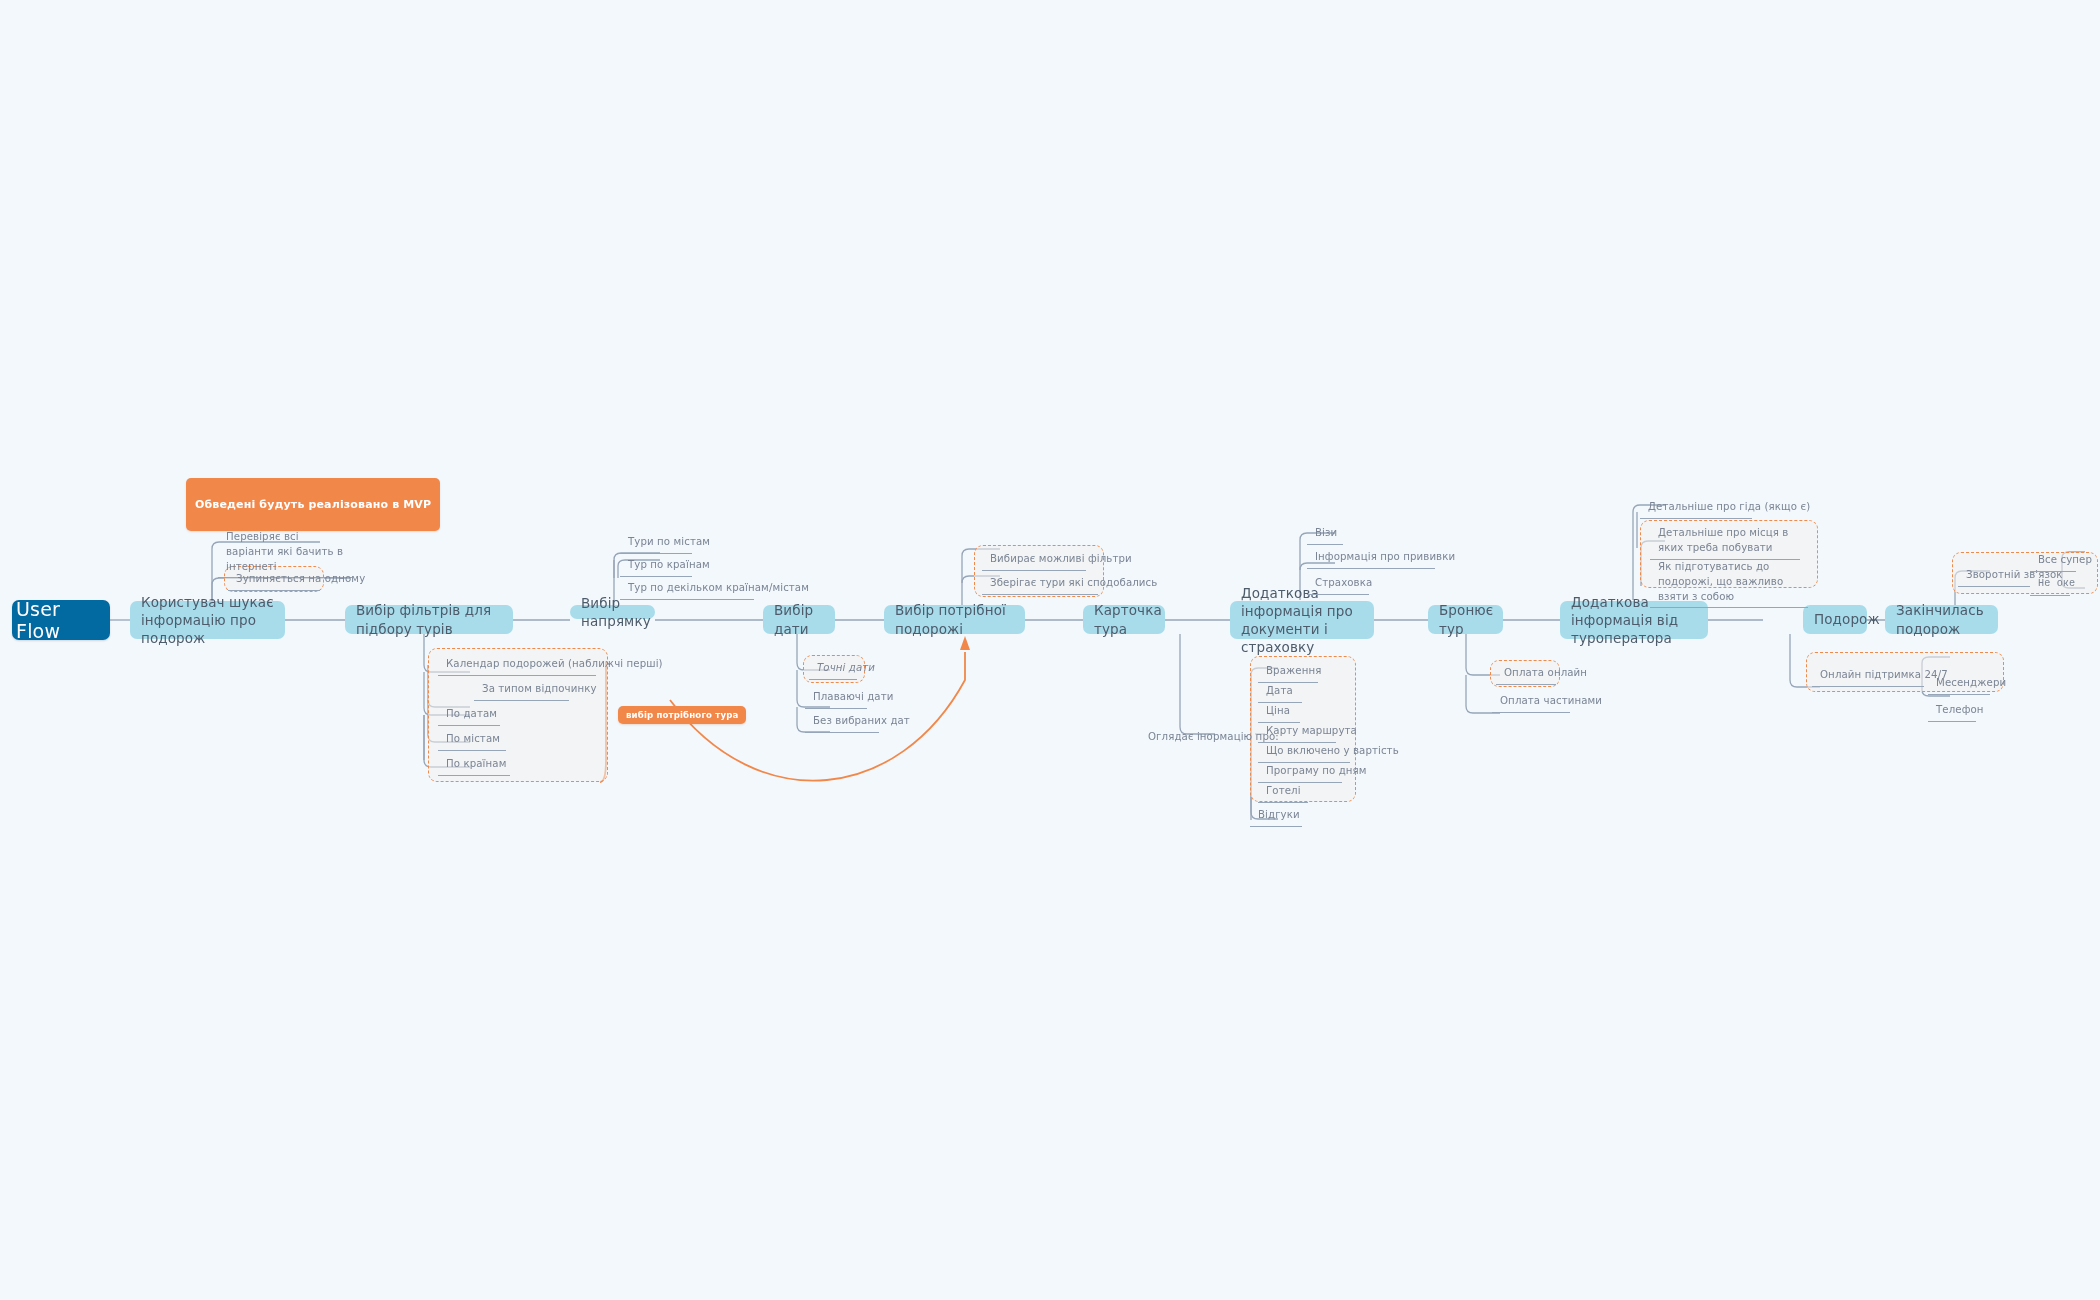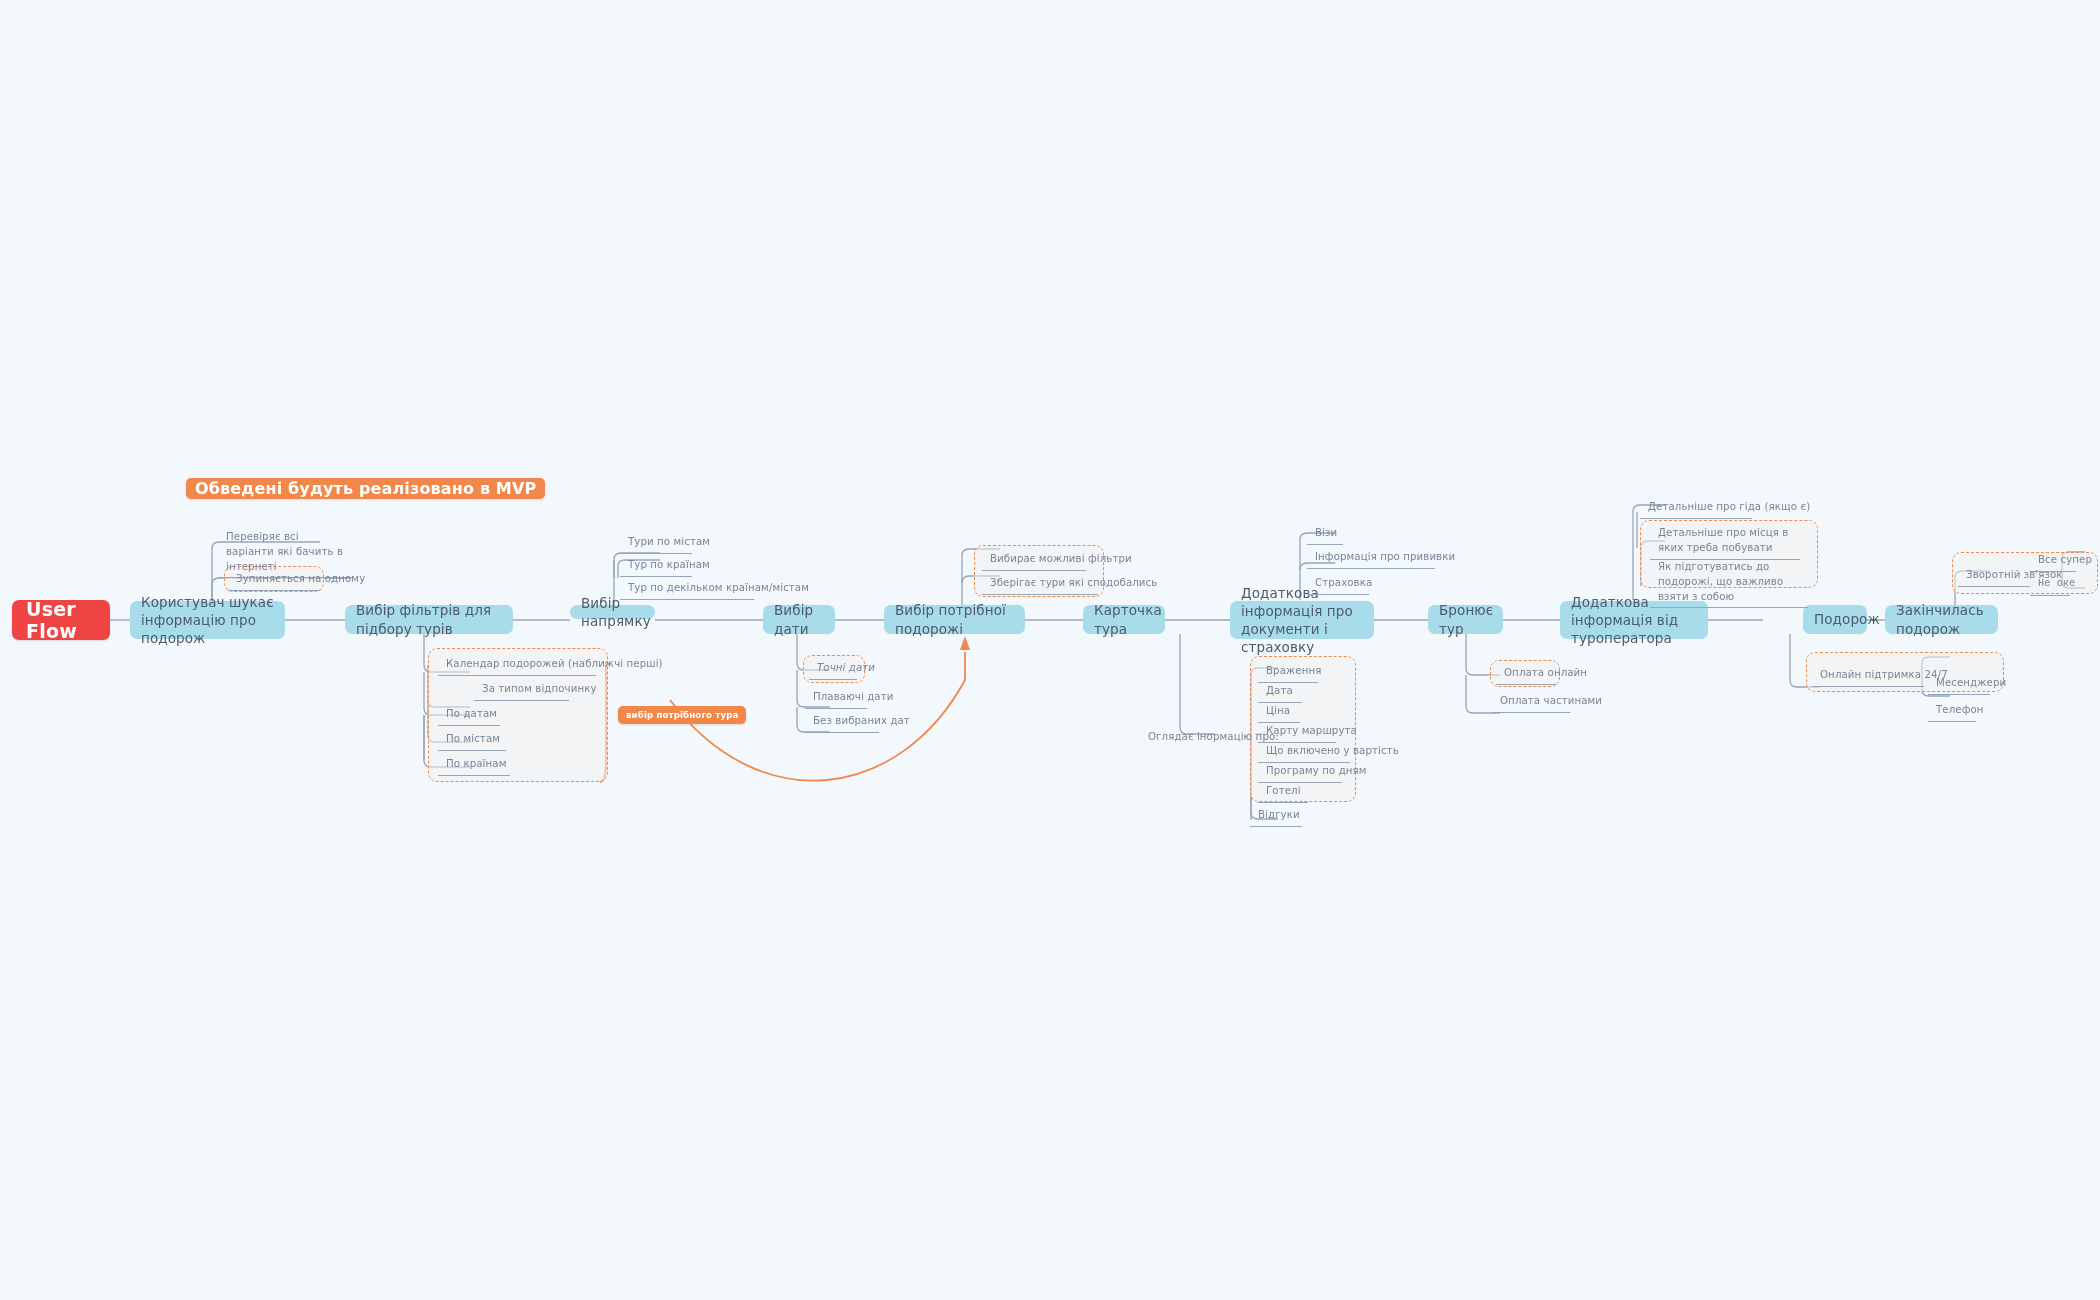--- a/index.html
+++ b/index.html
@@ -33,27 +33,27 @@
 
   
   .node {
     position: absolute;
     box-sizing: border-box;
     display: flex;
     align-items: center;
   }
 
   .root-node {
-    background: #ef4444;
+    background: #0369a1;
     color: #ffffff;
     border-radius: 7px;
     font-size: 19px;
-    font-weight: bold;
+    font-weight: normal;
     letter-spacing: .2px;
-    padding: 0 14px;
+    padding: 0 4px;
     justify-content: center;
     box-shadow: 0 1px 2px rgba(40,60,90,.18);
   }
 
   .stage-node {
     background: #a8dceb;
     color: #4d5b6b;
     border-radius: 7px;
     font-size: 13.5px;
     line-height: 1.35;
@@ -82,24 +82,24 @@
     border-radius: 9px;
     background: rgba(243,241,238,.55);
     box-sizing: border-box;
   }
 
   .badge {
     position: absolute;
     background: #f2874a;
     color: #ffffff;
     border-radius: 5px;
-    font-size: 16px;
+    font-size: 11px;
     font-weight: bold;
     letter-spacing: .15px;
-    padding: 1px 9px;
+    padding: 20px 9px;
     white-space: nowrap;
     box-shadow: 0 1px 2px rgba(180,90,40,.2);
   }
   .badge.small { font-size: 8.6px; padding: 4px 8px; }
 </style>
 </head>
 <body>
 
 <div id="canvas">
 

